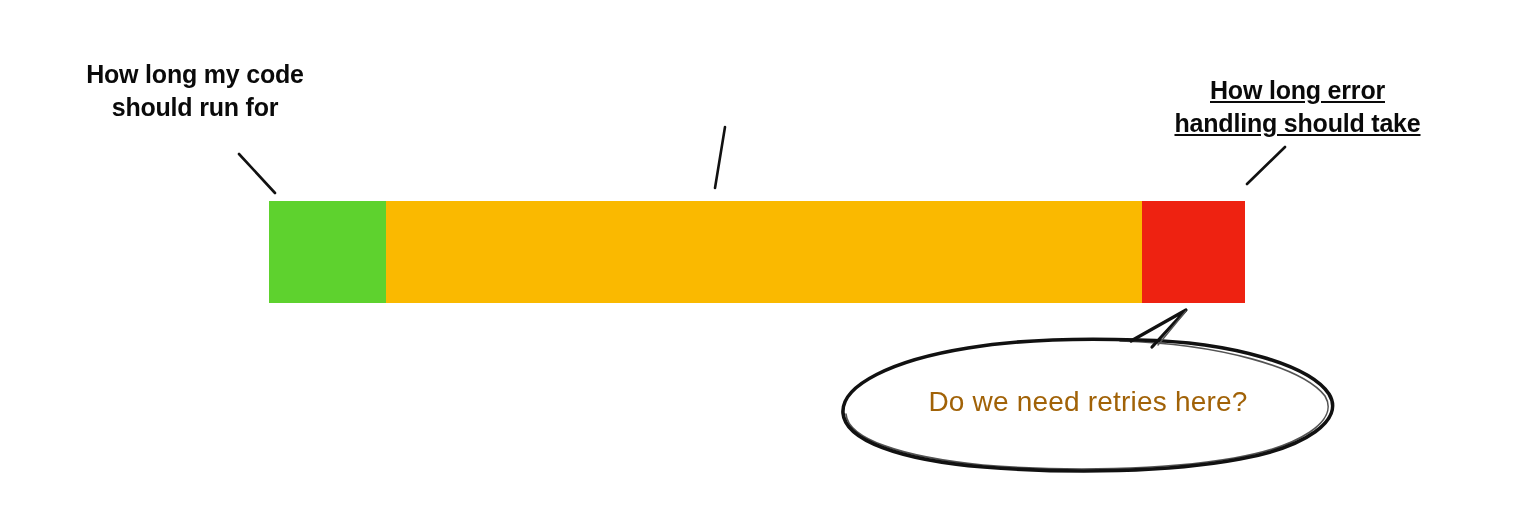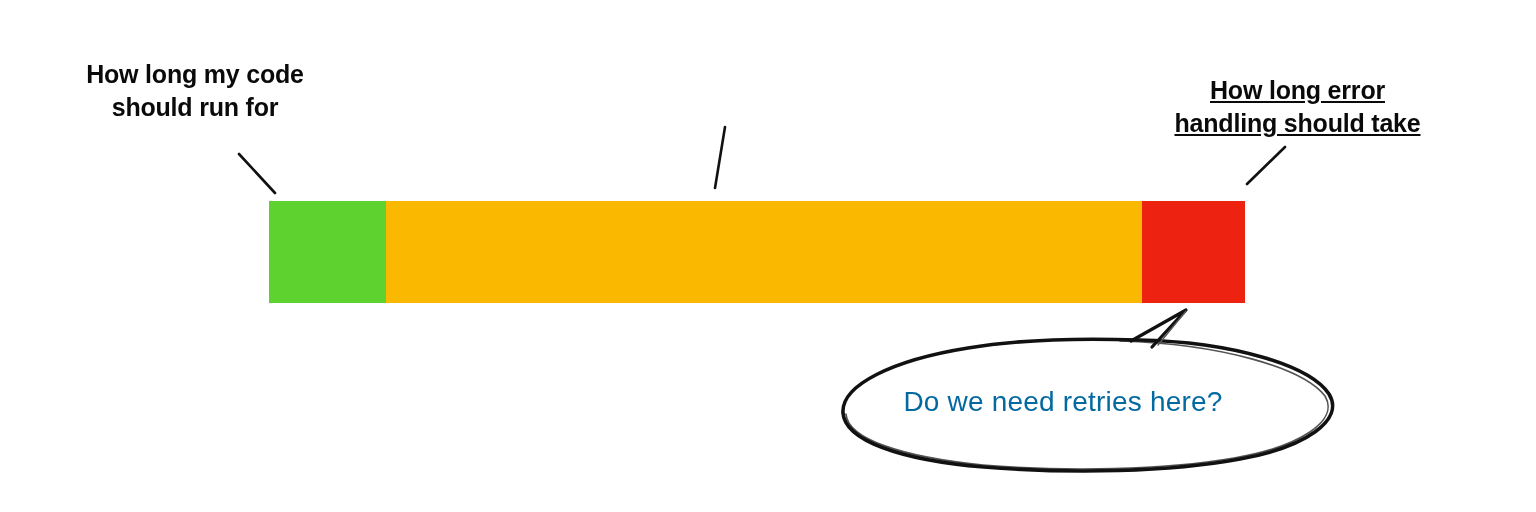--- a/index.html
+++ b/index.html
@@ -46,29 +46,29 @@
     position: absolute;
     left: 269px;
     top: 201px;
     width: 976px;
     height: 102px;
     display: flex;
   }
   .bar-seg { height: 100%; }
   #bubble-text {
     position: absolute;
-    left: 818px;
+    left: 843px;
     top: 385px;
     width: 490px;
     text-align: center;
     font-family: "Liberation Sans", sans-serif;
     font-weight: 400;
     font-size: 28px;
     line-height: 34px;
-    color: #0369a1;
+    color: #a16207;
     letter-spacing: 0.2px;
   }
 </style>
 </head>
 <body>
 
 <div id="canvas">
 
   <div class="annot-label" id="label-code">How long my code
 should run for</div>

